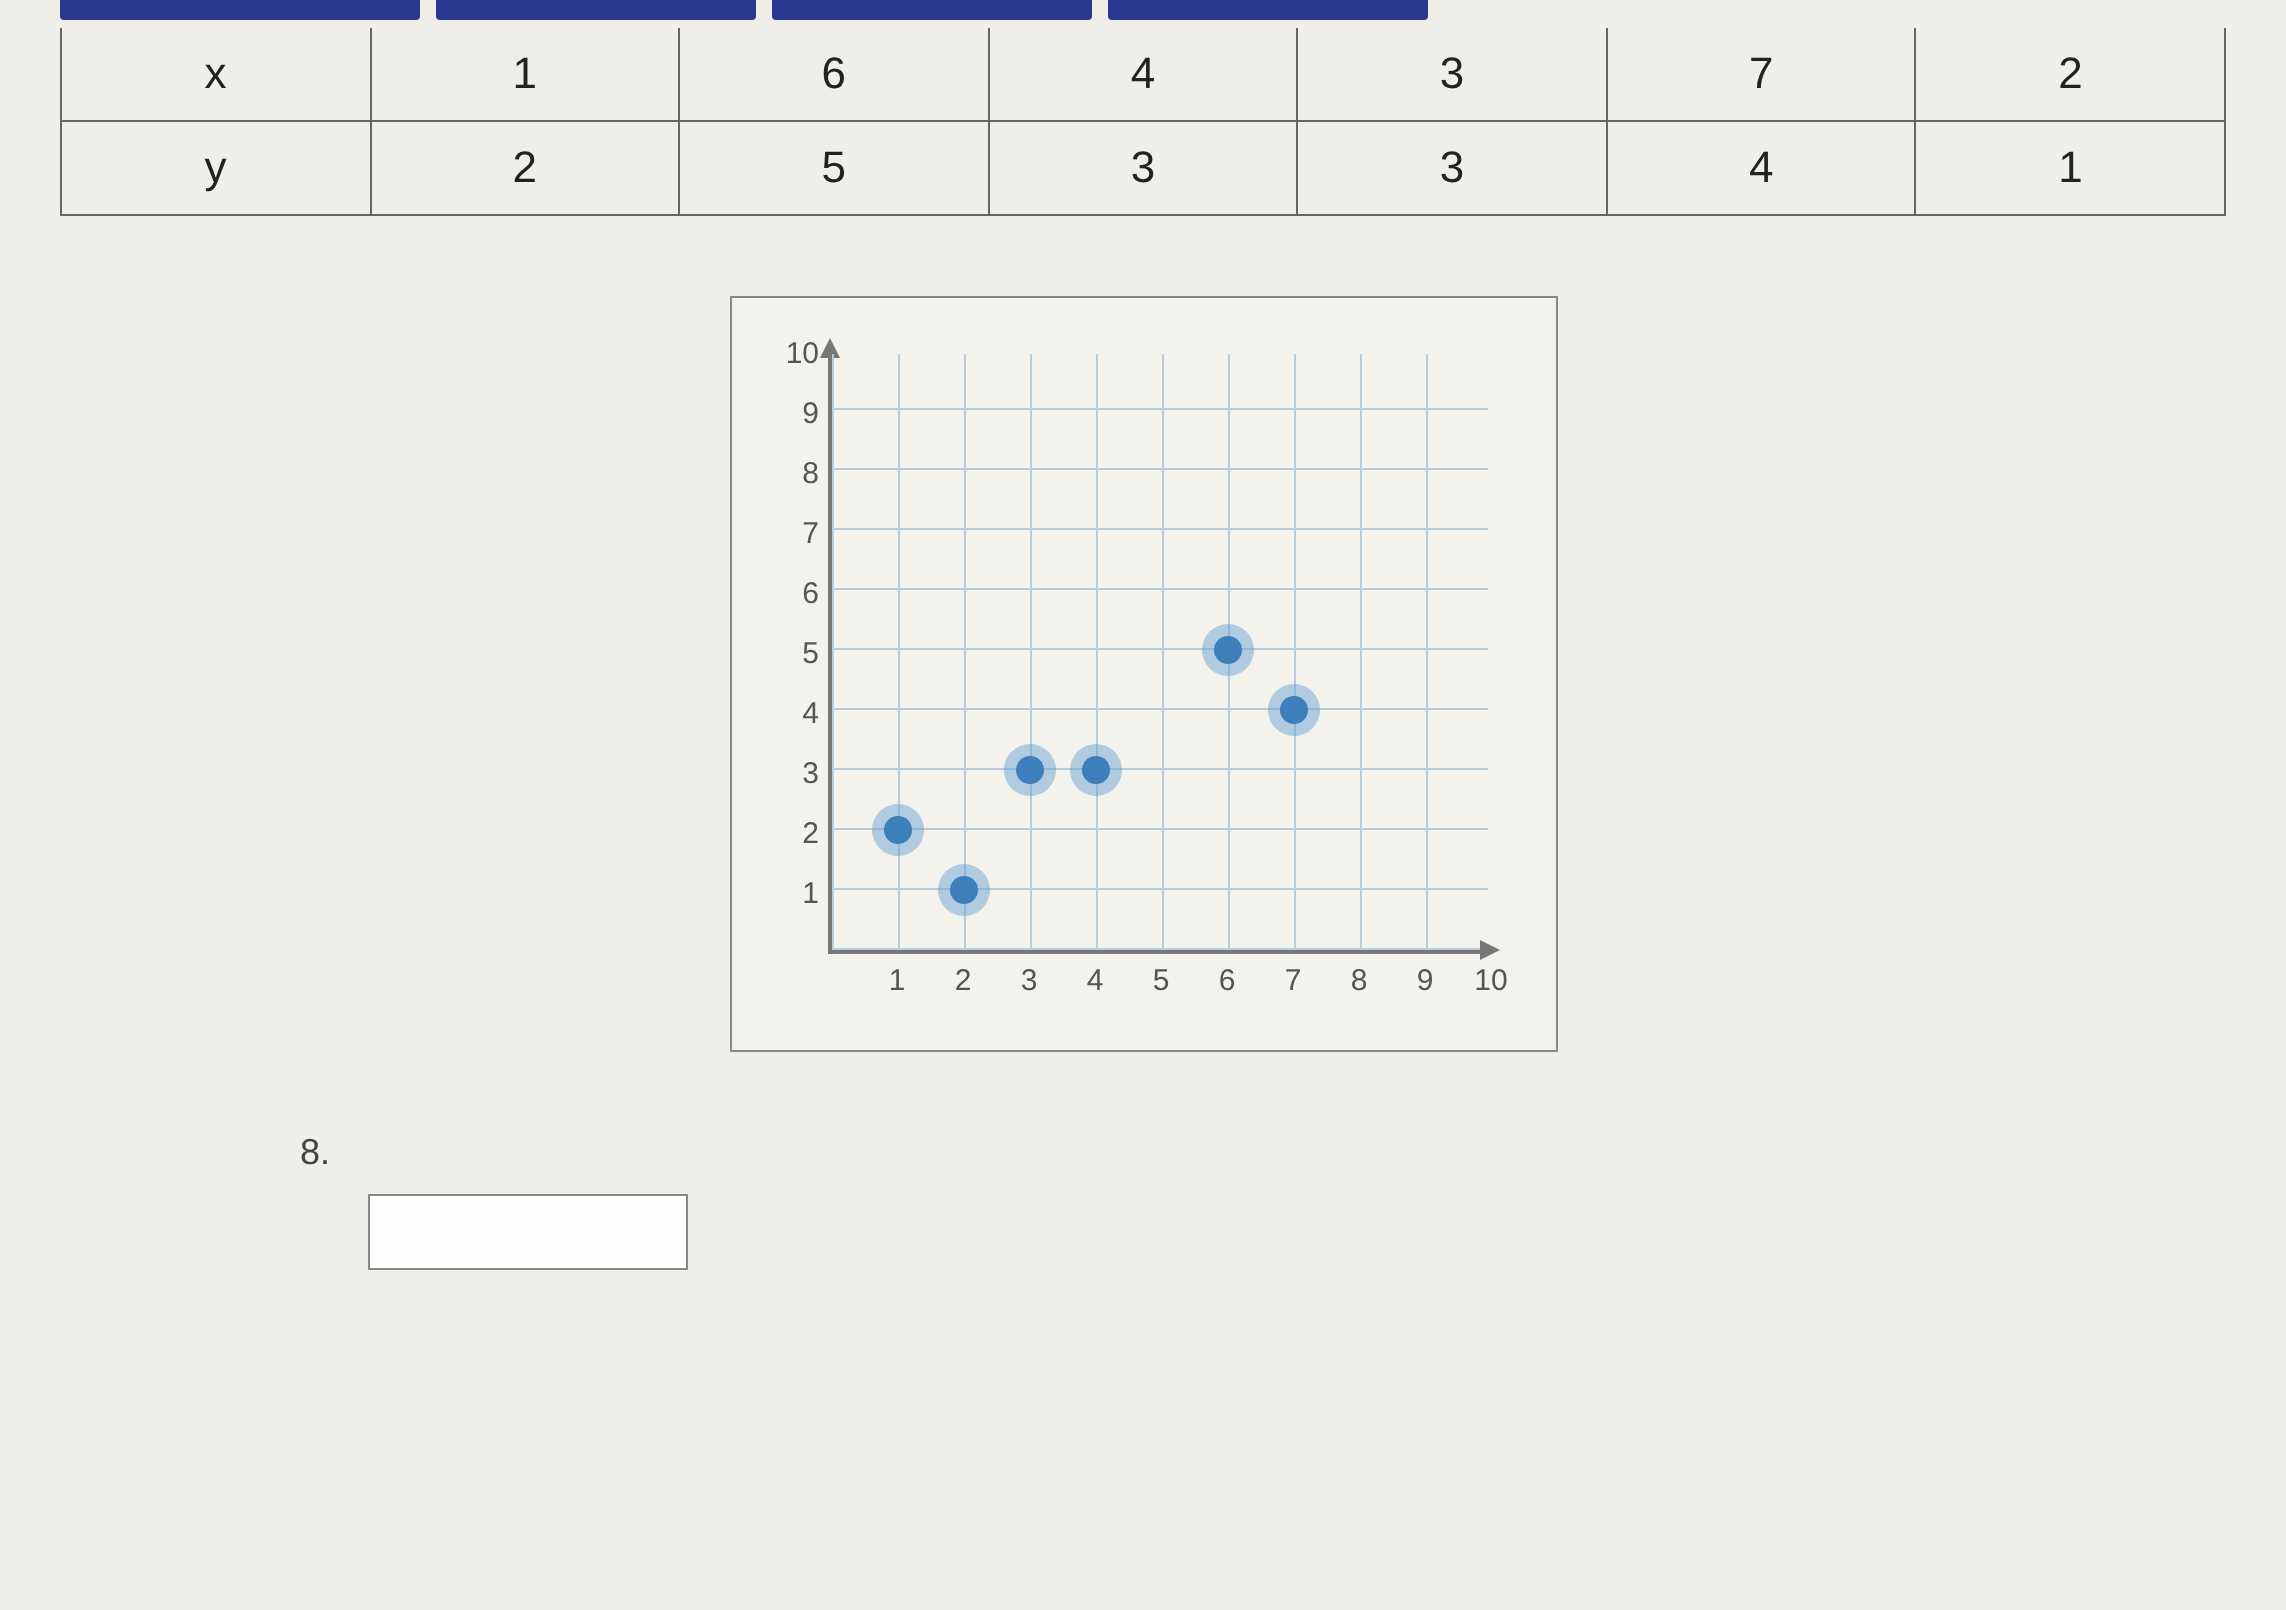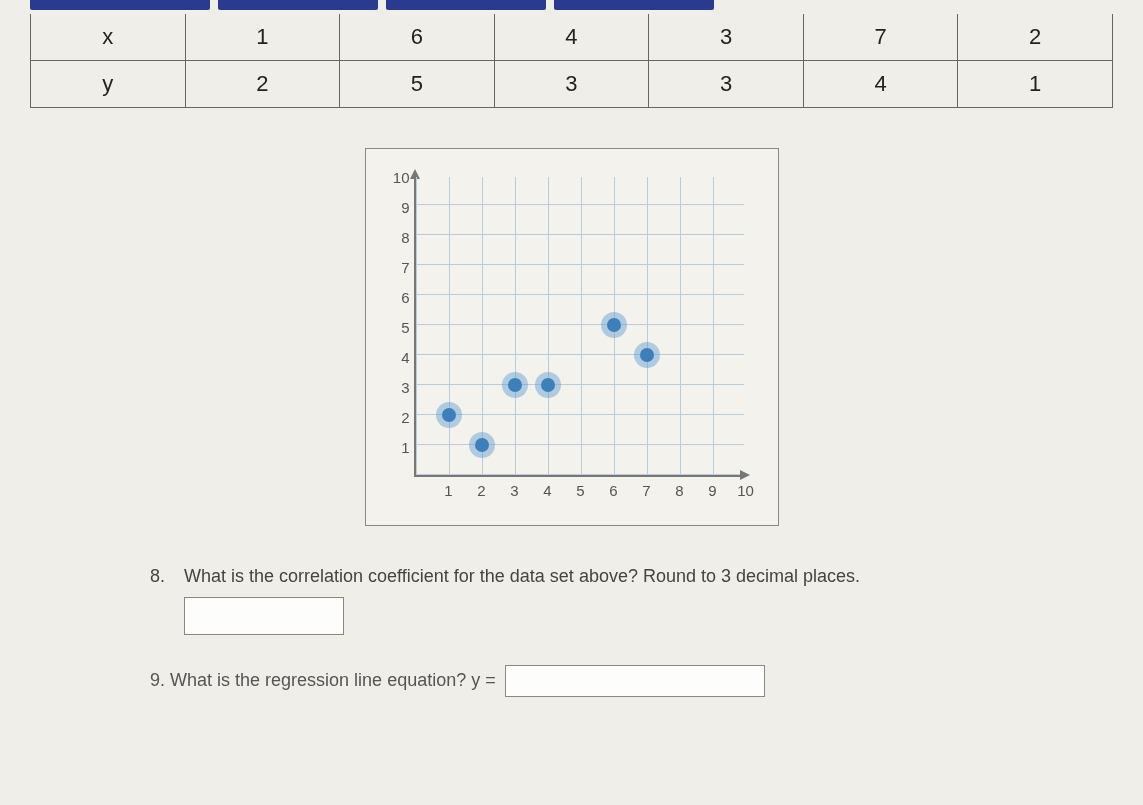--- a/index.html
+++ b/index.html
@@ -256,23 +256,17 @@
           <div class="y-tick" style="top: 100px;">7</div>
           <div class="y-tick" style="top: 70px;">8</div>
           <div class="y-tick" style="top: 40px;">9</div>
           <div class="y-tick" style="top: 10px;">10</div>
         </div>
     </div>
   </div>
 
   <div class="question">
     <span class="qnum">8.</span>
-    <span>What is the correlation coefficient for the data set above?  Round to 3 decimal places.</span>
   </div>
   <input class="answer-box" value="" style="">
 
-  <div class="q9">
-    <span class="qnum">9.</span>
-    <span>What is the regression line equation?  y =</span>
-    <input class="inline-answer" value="" style="">
-  </div>
 
 </div>
 
 </body></html>

